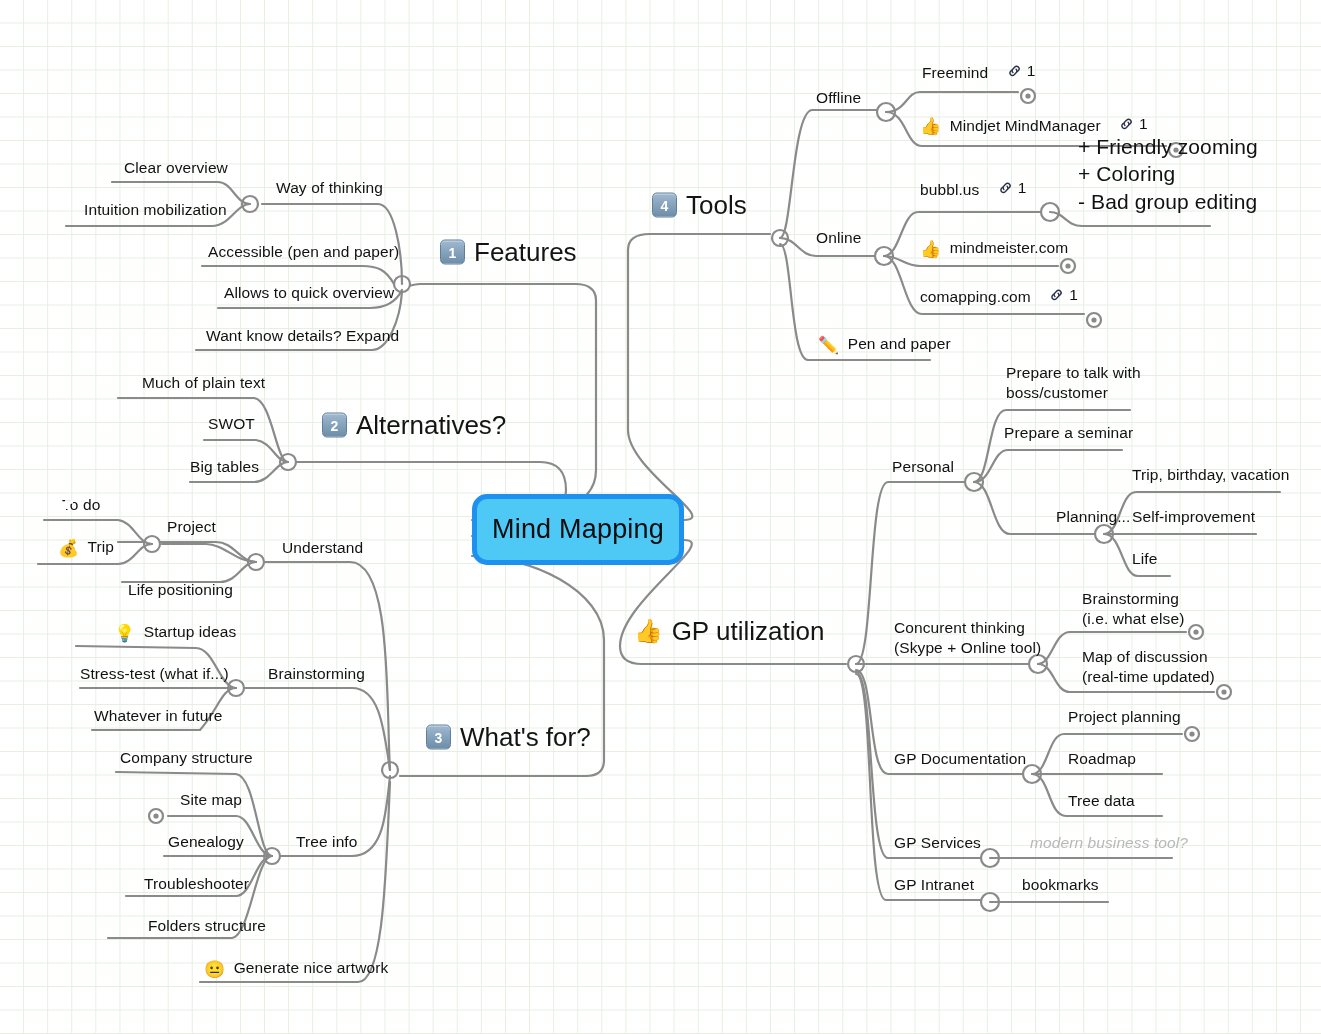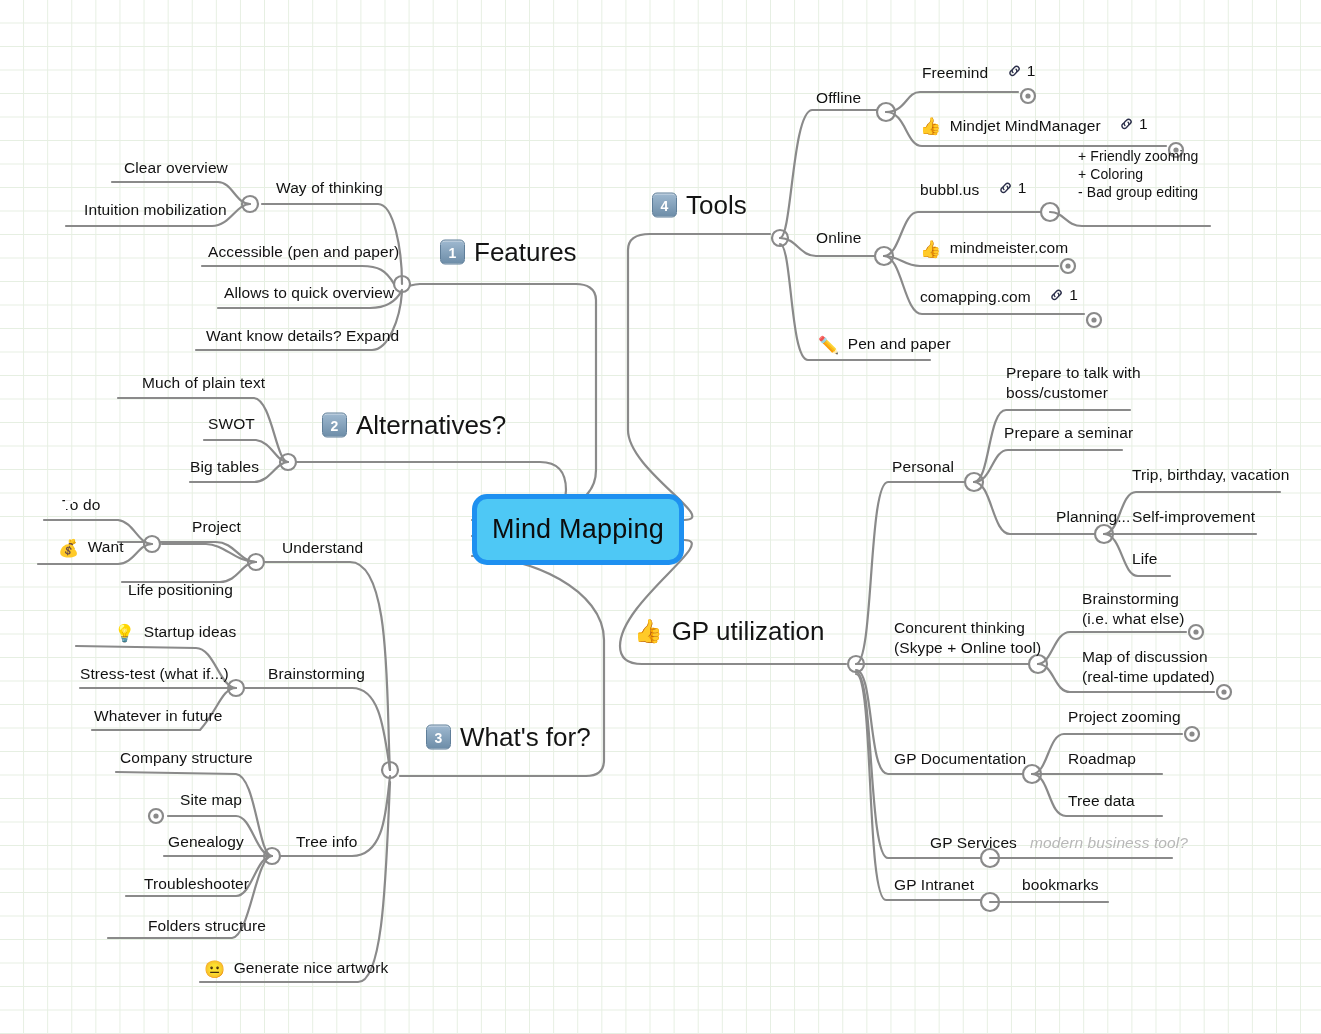--- a/index.html
+++ b/index.html
@@ -83,21 +83,21 @@
 
   
   .linkchip{
     display:inline-flex;align-items:center;gap:5px;
     margin-left:14px;vertical-align:-1px;
   }
   .linkchip .cnt{font-size:15.5px;color:#111;}
   .chain{width:15px;height:15px;display:block;}
 
   .muted{color:#b8b8b8;font-style:italic;}
-  .note{font-size:14px;line-height:1.30;color:#111;}
+  .note{font-size:21px;line-height:1.30;color:#111;}
 </style>
 </head>
 <body>
 
 <div id="canvas"></div>
 
 <svg id="wires" width="1321" height="1034" viewBox="0 0 1321 1034" fill="none">
   <g stroke="#8a8a8a" stroke-width="2.2" fill="none" stroke-linecap="round">
 
     <path d="M472,520 C520,520 596,518 596,470 L596,300 C596,288 586,284 576,284 L420,284"></path>
@@ -325,30 +325,30 @@
     <span class="cnt">1</span>
   </span>
 </div>
 
 <div class="node lbl" style="left:818px;top:344px;">
   <span class="emoji ico">✏️</span>
   <span>Pen and paper</span>
 </div>
 
 <div class="node lbl" style="left:282px;top:548px;">Understand</div>
-<div class="node lbl" style="left:192px;top:527px;">Project</div>
+<div class="node lbl" style="left:167px;top:527px;">Project</div>
 
 <div class="node lbl" style="left:62px;top:506px;">
   <span class="ico-todo"></span>
   <span>To do</span>
 </div>
 
 <div class="node lbl" style="left:58px;top:547px;">
   <span class="emoji ico">💰</span>
-  <span>Want</span>
+  <span>Trip</span>
 </div>
 
 <div class="node lbl" style="left:128px;top:590px;">Life positioning</div>
 <div class="node lbl" style="left:268px;top:674px;">Brainstorming</div>
 
 <div class="node lbl" style="left:114px;top:632px;">
   <span class="emoji ico">💡</span>
   <span>Startup ideas</span>
 </div>
 
@@ -377,20 +377,20 @@
 <div class="node lbl" style="left:1132px;top:559px;">Life</div>
 
 <div class="node ml" style="left:894px;top:638px;white-space:pre;">Concurent thinking
 (Skype + Online tool)</div>
 <div class="node ml" style="left:1082px;top:609px;white-space:pre;">Brainstorming
 (i.e. what else)</div>
 <div class="node ml" style="left:1082px;top:667px;white-space:pre;">Map of discussion
 (real-time updated)</div>
 
 <div class="node lbl" style="left:894px;top:759px;">GP Documentation</div>
-<div class="node lbl" style="left:1068px;top:717px;">Project zooming</div>
+<div class="node lbl" style="left:1068px;top:717px;">Project planning</div>
 <div class="node lbl" style="left:1068px;top:759px;">Roadmap</div>
 <div class="node lbl" style="left:1068px;top:801px;">Tree data</div>
 
-<div class="node lbl" style="left:894px;top:843px;margin-left:36px;">GP Services</div>
+<div class="node lbl" style="left:894px;top:843px;">GP Services</div>
 <div class="node lbl muted" style="left:1030px;top:843px;">modern business tool?</div>
 <div class="node lbl" style="left:894px;top:885px;">GP Intranet</div>
 <div class="node lbl" style="left:1022px;top:885px;">bookmarks</div>
 
 </body></html>

